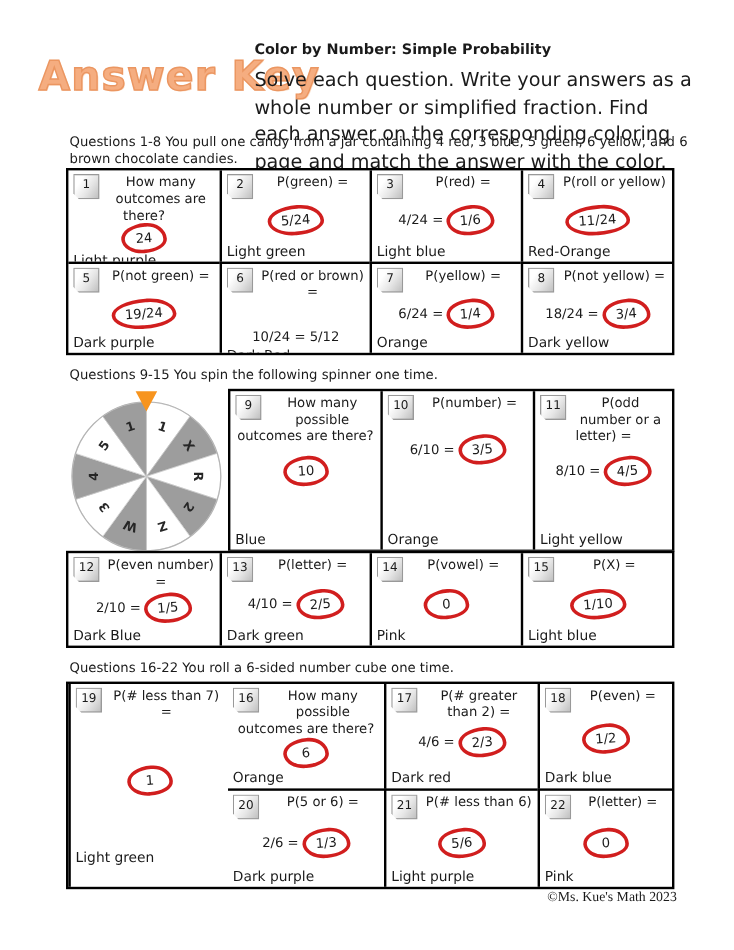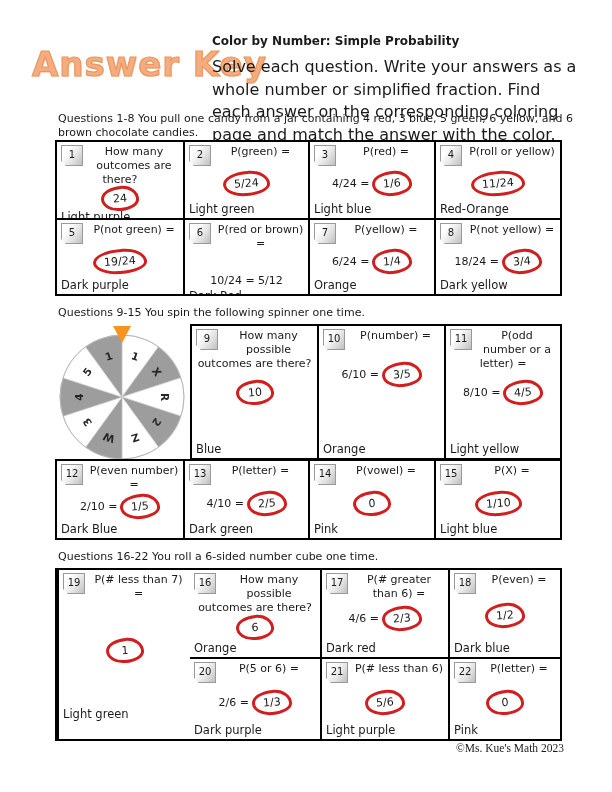--- a/index.html
+++ b/index.html
@@ -230,21 +230,21 @@
 
   <div class="qtable" style="left:55px; top:568px; grid-template-columns:133px 130px 128px 112px; grid-template-rows:87px 82px;">
     <div class="cell">
       <div class="qwrap"><span class="badge">16</span><span>How many possible outcomes are there?</span></div>
       <div class="arow">
           <span class="circ">6</span>
         </div>
       <div class="clabel">Orange</div>
     </div>
     <div class="cell bl">
-      <div class="qwrap"><span class="badge">17</span><span>P(# greater than 6) =</span></div>
+      <div class="qwrap"><span class="badge">17</span><span>P(# greater than 2) =</span></div>
       <div class="arow">
           <span>4/6 =</span>
           <span class="circ">2/3</span>
         </div>
       <div class="clabel">Dark red</div>
     </div>
     <div class="cell bl">
       <div class="qwrap"><span class="badge">18</span><span>P(even) =</span></div>
       <div class="arow">
           <span class="circ">1/2</span>

